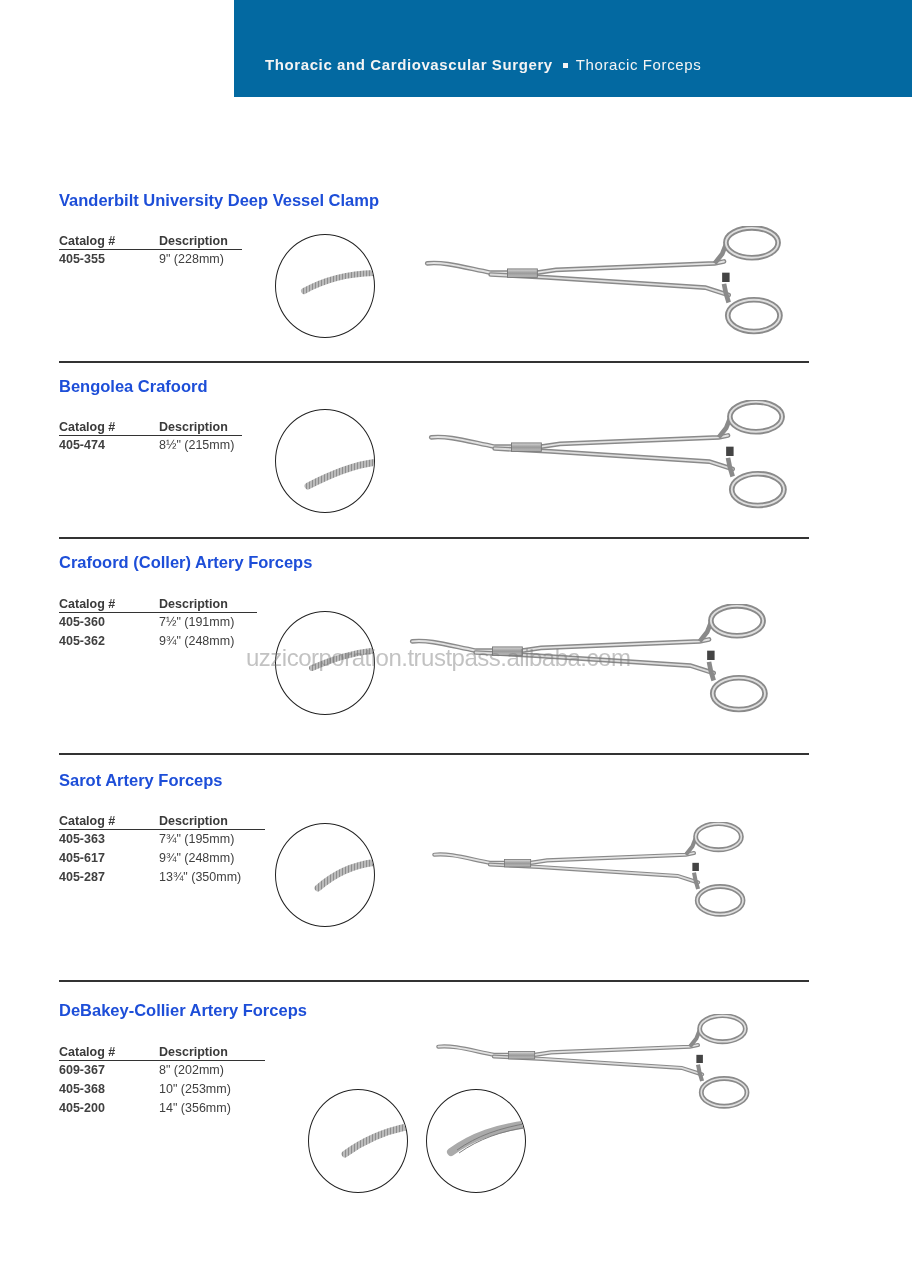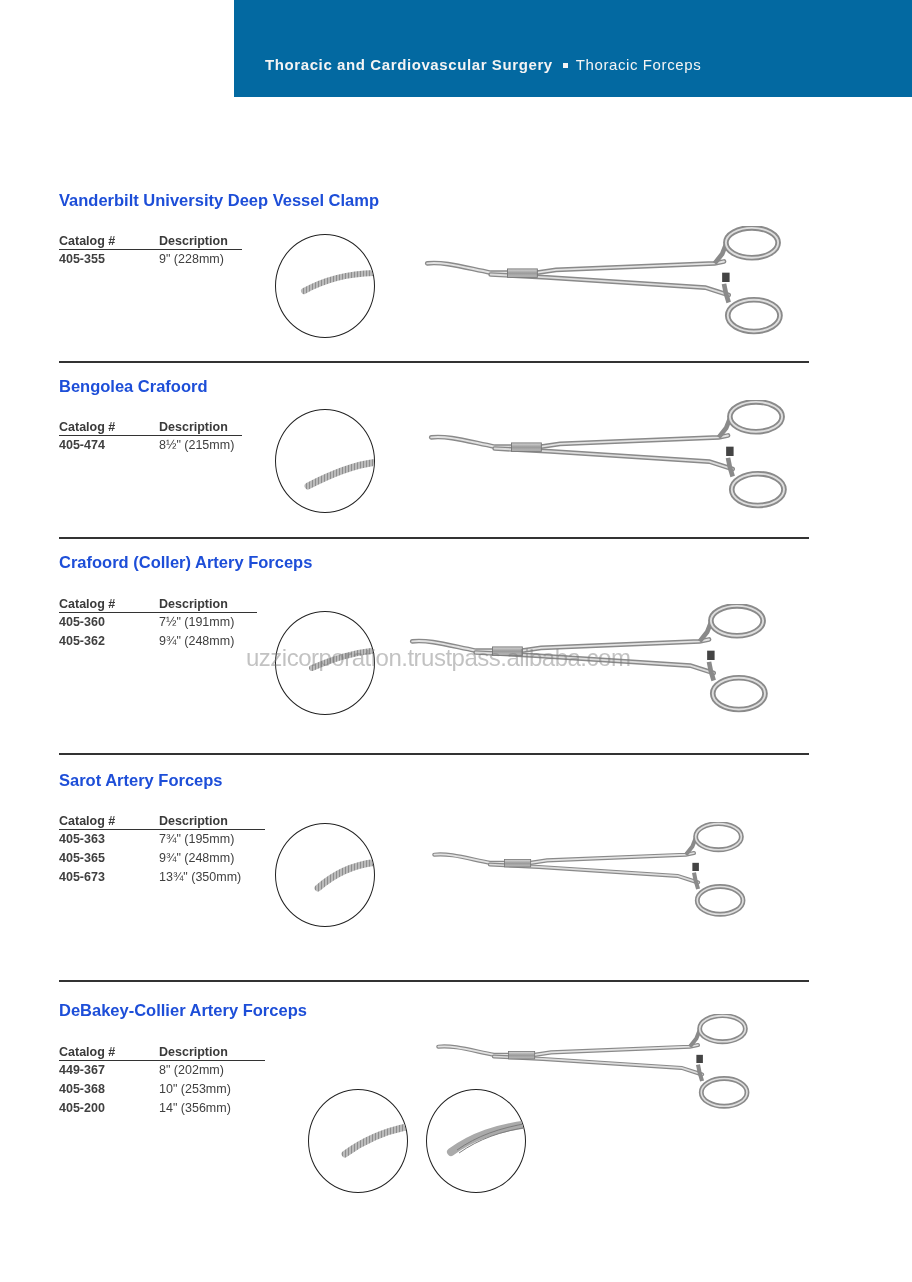--- a/index.html
+++ b/index.html
@@ -176,25 +176,25 @@
     <tbody>
         <tr>
       <th class="c1">Catalog #</th>
       <th>Description</th>
     </tr>
     <tr>
       <td class="cat">405-363</td>
       <td>7¾" (195mm)</td>
     </tr>
     <tr>
-      <td class="cat">405-365</td>
+      <td class="cat">405-617</td>
       <td>9¾" (248mm)</td>
     </tr>
     <tr>
-      <td class="cat">405-673</td>
+      <td class="cat">405-287</td>
       <td>13¾" (350mm)</td>
     </tr>
   </tbody>
     </table>
 </div>
 <div class="detail-circle" style="left:275px; top:823px;">
   <svg width="100" height="104">
       <path d="M42,64 C60,48 80,40 102,38" fill="none" stroke="url(#serration)" stroke-width="7" stroke-linecap="round"></path>
     </svg>
 </div>
@@ -205,21 +205,21 @@
 
 <div class="section" style="top:1001px;">
   <div class="section-title">DeBakey-Collier Artery Forceps</div>
   <table class="spec-table" style="top:44px; width:206px;">
     <tbody>
         <tr>
       <th class="c1">Catalog #</th>
       <th>Description</th>
     </tr>
     <tr>
-      <td class="cat">449-367</td>
+      <td class="cat">609-367</td>
       <td>8" (202mm)</td>
     </tr>
     <tr>
       <td class="cat">405-368</td>
       <td>10" (253mm)</td>
     </tr>
     <tr>
       <td class="cat">405-200</td>
       <td>14" (356mm)</td>
     </tr>

